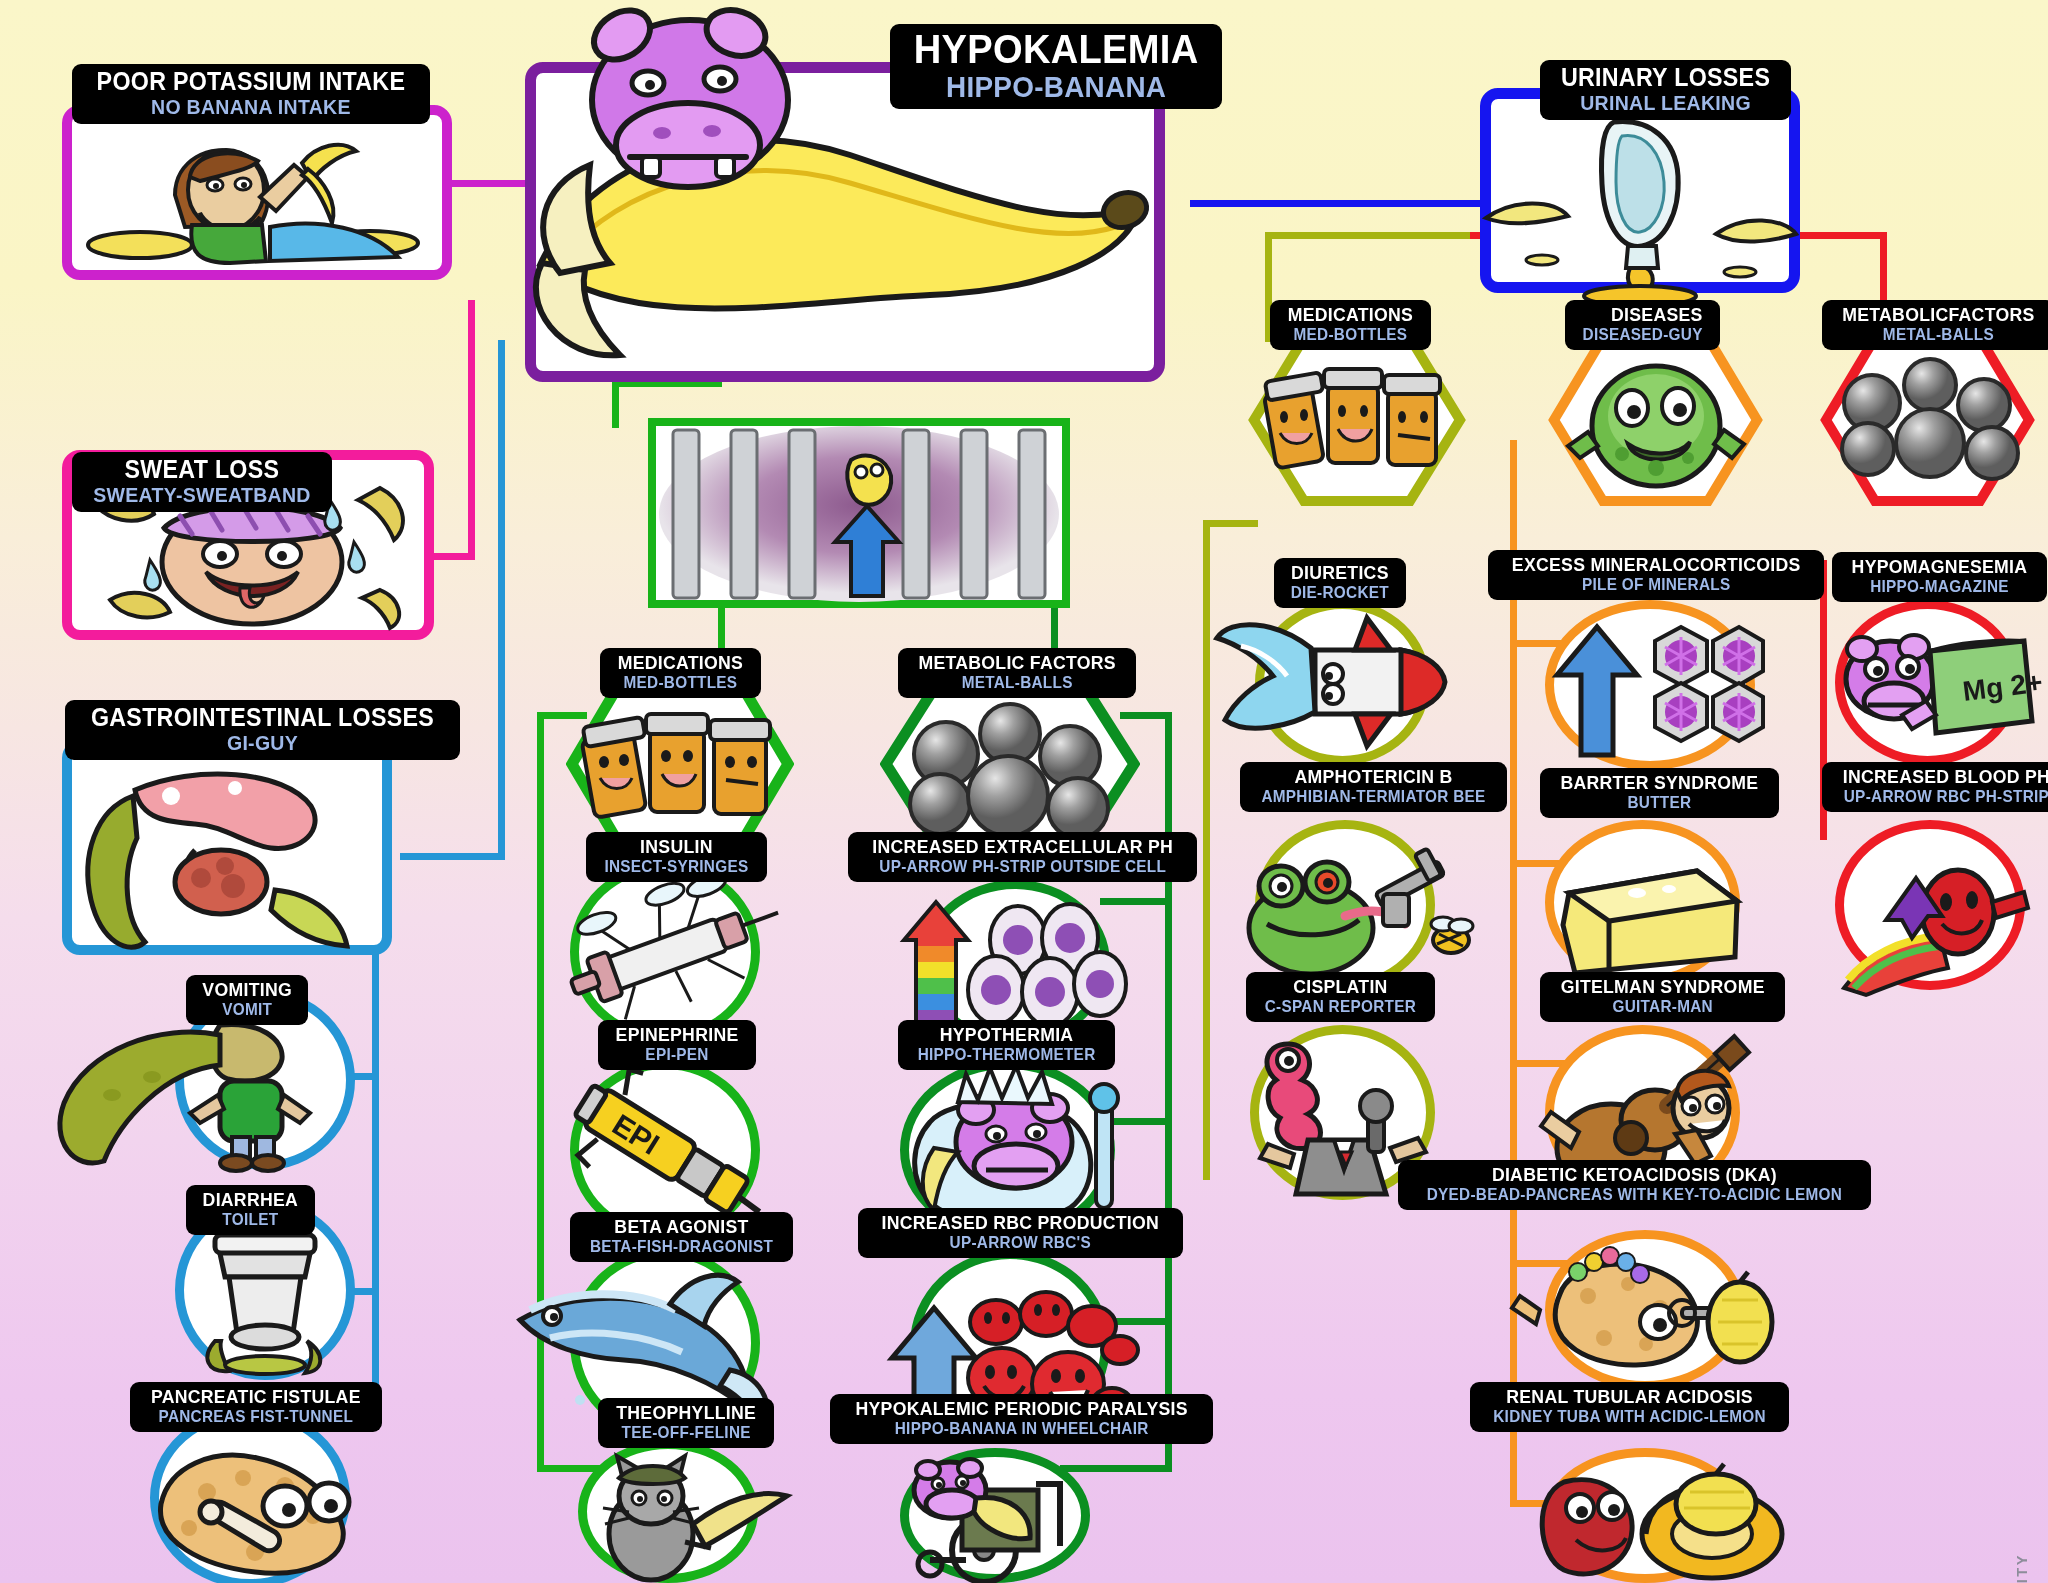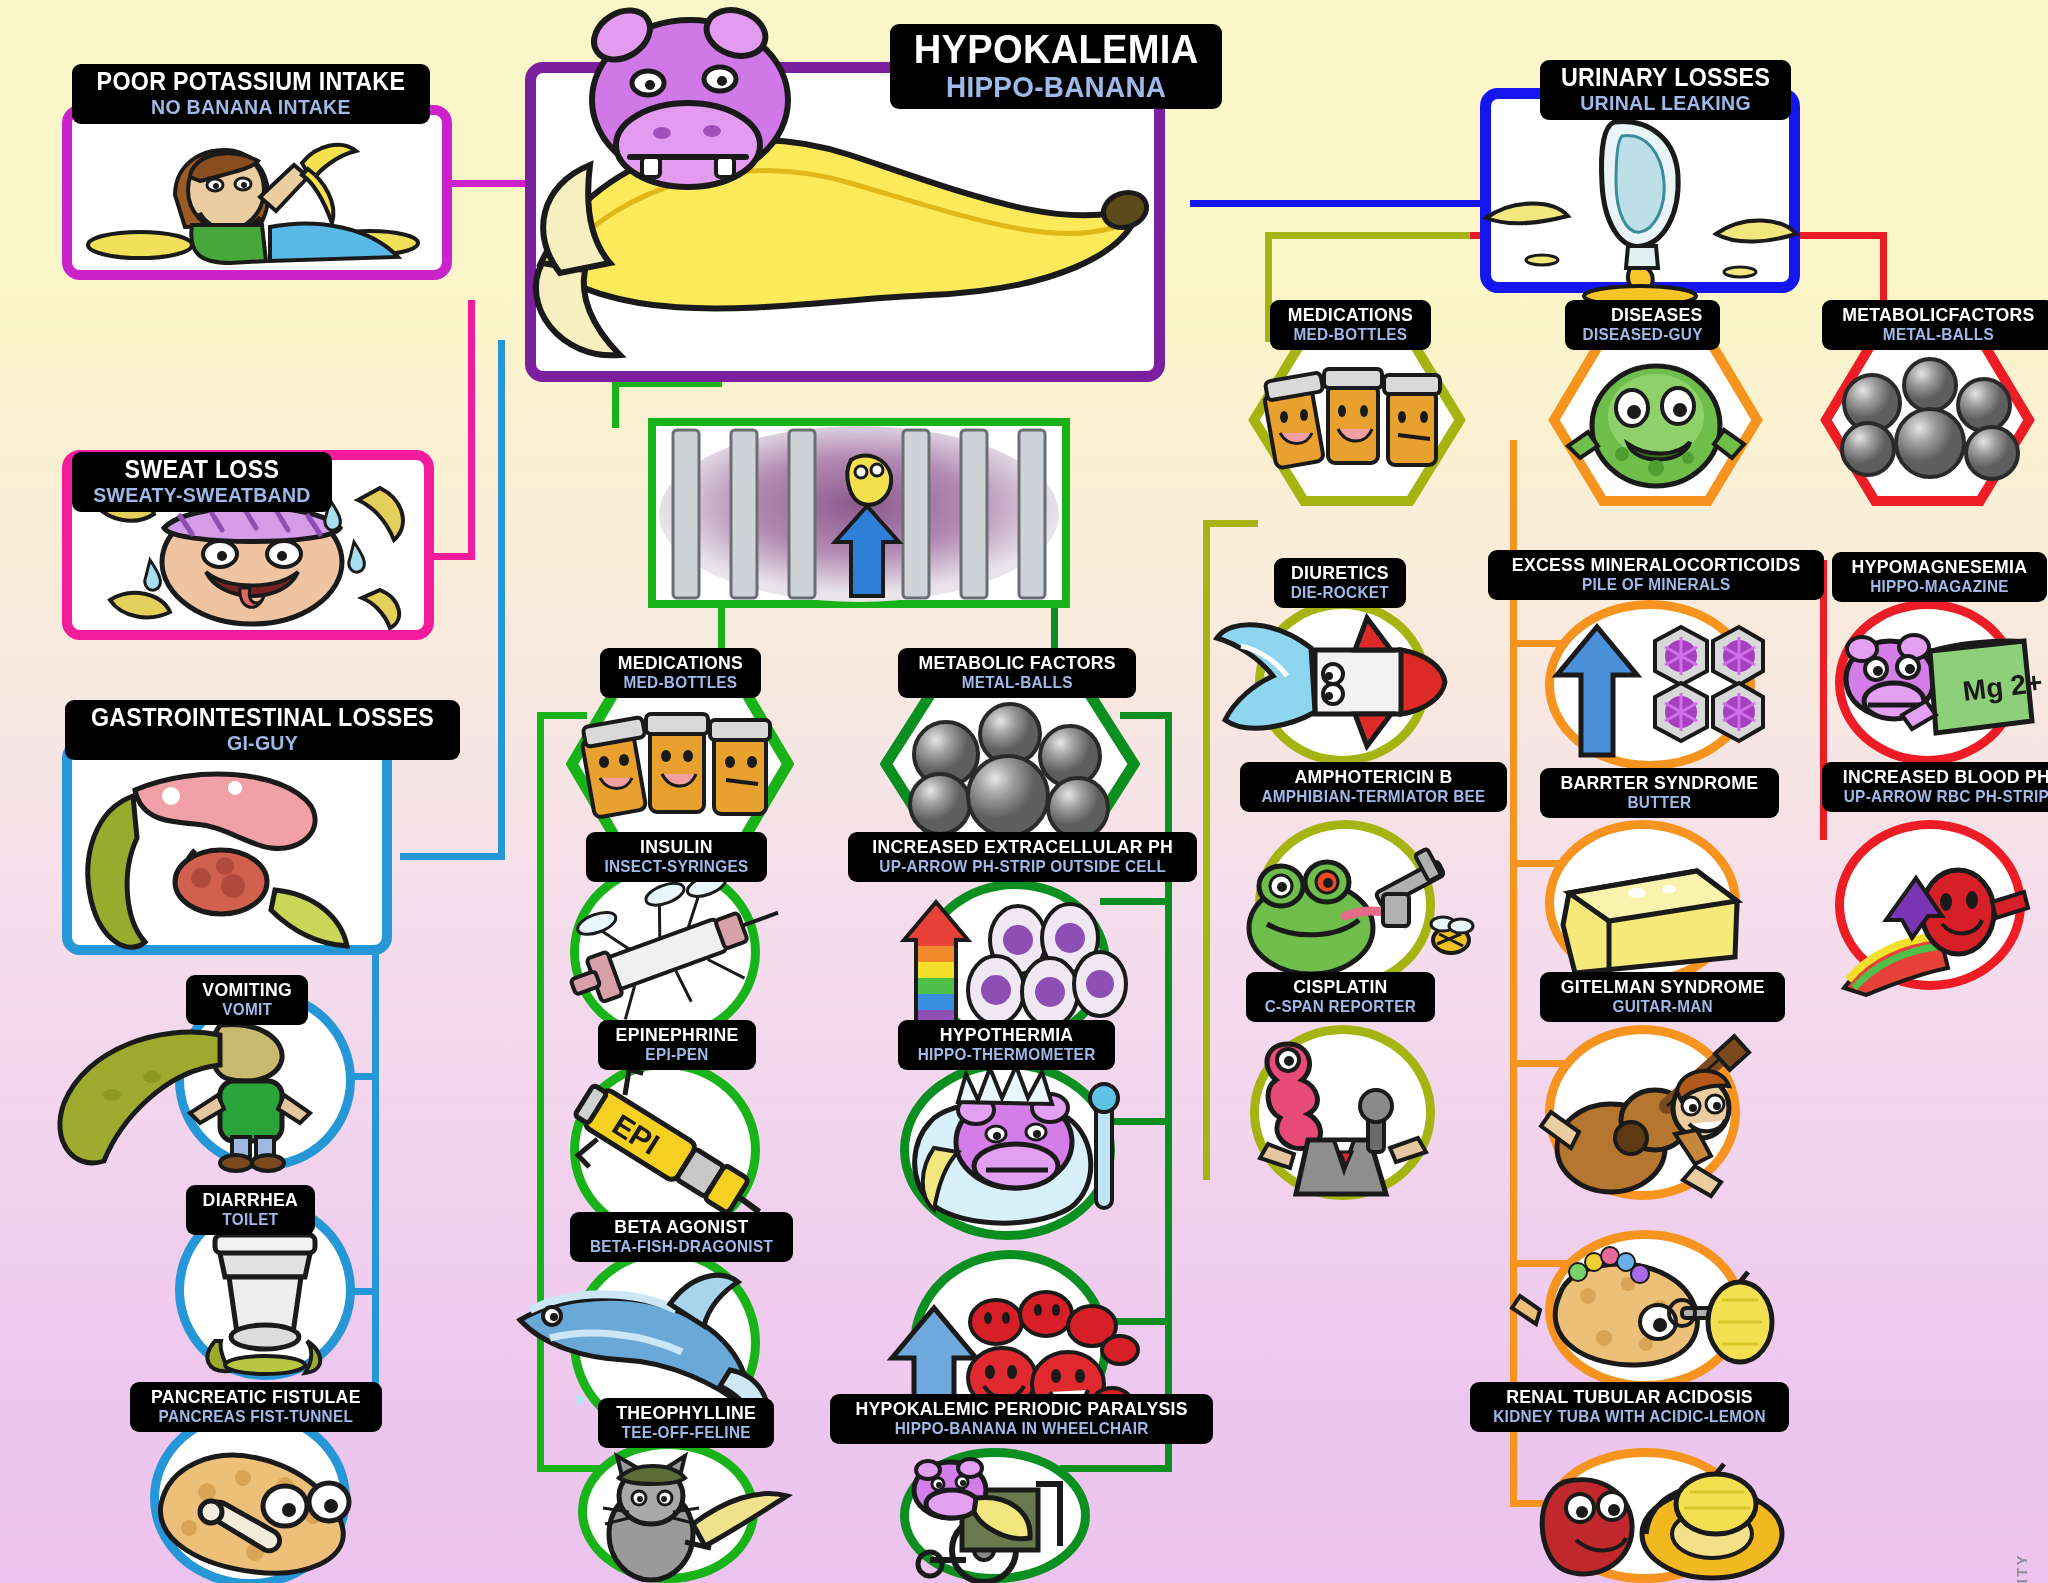--- a/index.html
+++ b/index.html
@@ -553,20 +553,24 @@
           <ellipse cx="200" cy="126" rx="5" ry="7"></ellipse>
         <ellipse cx="108" cy="68" rx="4" ry="6"></ellipse>
           <ellipse cx="126" cy="68" rx="4" ry="6"></ellipse>
         <ellipse cx="158" cy="60" rx="4" ry="6"></ellipse>
           <ellipse cx="176" cy="60" rx="4" ry="6"></ellipse>
       </g>
       <path d="M104 136 C114 152 136 152 144 136" fill="none" stroke="#1a1a1a" stroke-width="4"></path>
       <path d="M170 142 C180 160 202 158 208 140" fill="#fff" stroke="#1a1a1a" stroke-width="4"></path>
     </svg>
   </div>
+  <div class="plate sz-sm" style="left:858px;top:1208px;">
+    <span class="t1">INCREASED RBC PRODUCTION</span>
+    <span class="t2">UP-ARROW RBC'S</span>
+  </div>
 
   <div class="circ" style="left:900px;top:1448px;width:190px;height:135px;border:9px solid #0b8f21;background:#fff;"></div>
   <div class="art" style="left:890px;top:1450px;width:230px;height:133px;">
     <svg width="230" height="133" viewBox="0 0 230 133">
       <circle cx="94" cy="100" r="32" fill="none" stroke="#1a1a1a" stroke-width="6"></circle>
       <circle cx="94" cy="100" r="10" fill="#888" stroke="#1a1a1a" stroke-width="4"></circle>
       <path d="M72 40 L148 40 L148 100 L72 100 Z" fill="#6b7a4e" stroke="#1a1a1a" stroke-width="5"></path>
       <path d="M146 34 L170 34 L170 96" fill="none" stroke="#1a1a1a" stroke-width="6"></path>
       <path d="M40 110 L76 110" stroke="#1a1a1a" stroke-width="6"></path>
       <circle cx="40" cy="114" r="12" fill="none" stroke="#1a1a1a" stroke-width="5"></circle>
@@ -843,20 +847,24 @@
         <rect x="182" y="78" width="48" height="10" rx="4"></rect>
         <circle cx="182" cy="83" r="13" fill="none"></circle>
         <rect x="214" y="86" width="8" height="12"></rect>
       </g>
 
       <ellipse cx="240" cy="92" rx="32" ry="40" fill="#f2e050" stroke="#1a1a1a" stroke-width="5"></ellipse>
       <path d="M240 52 L248 42" stroke="#1a1a1a" stroke-width="5"></path>
       <path d="M222 70 L258 70 M218 92 L262 92 M222 114 L258 114" stroke="#d9c42a" stroke-width="3"></path>
     </svg>
   </div>
+  <div class="plate sz-sm" style="left:1398px;top:1160px;">
+    <span class="t1">DIABETIC KETOACIDOSIS (DKA)</span>
+    <span class="t2">DYED-BEAD-PANCREAS WITH KEY-TO-ACIDIC LEMON</span>
+  </div>
 
   <div class="circ" style="left:1545px;top:1448px;width:200px;height:135px;border:9px solid #f79420;background:#fff;"></div>
   <div class="art" style="left:1500px;top:1450px;width:290px;height:133px;">
     <svg width="290" height="133" viewBox="0 0 290 133">
 
       <path d="M64 32 C102 22 134 46 132 80 C130 116 92 132 64 120 C38 108 32 46 64 32 Z" fill="#c0282e" stroke="#1a1a1a" stroke-width="5"></path>
       <circle cx="80" cy="58" r="14" fill="#fff" stroke="#1a1a1a" stroke-width="4"></circle>
       <circle cx="112" cy="56" r="14" fill="#fff" stroke="#1a1a1a" stroke-width="4"></circle>
       <circle cx="82" cy="62" r="6" fill="#1a1a1a"></circle>
         <circle cx="114" cy="60" r="6" fill="#1a1a1a"></circle>

